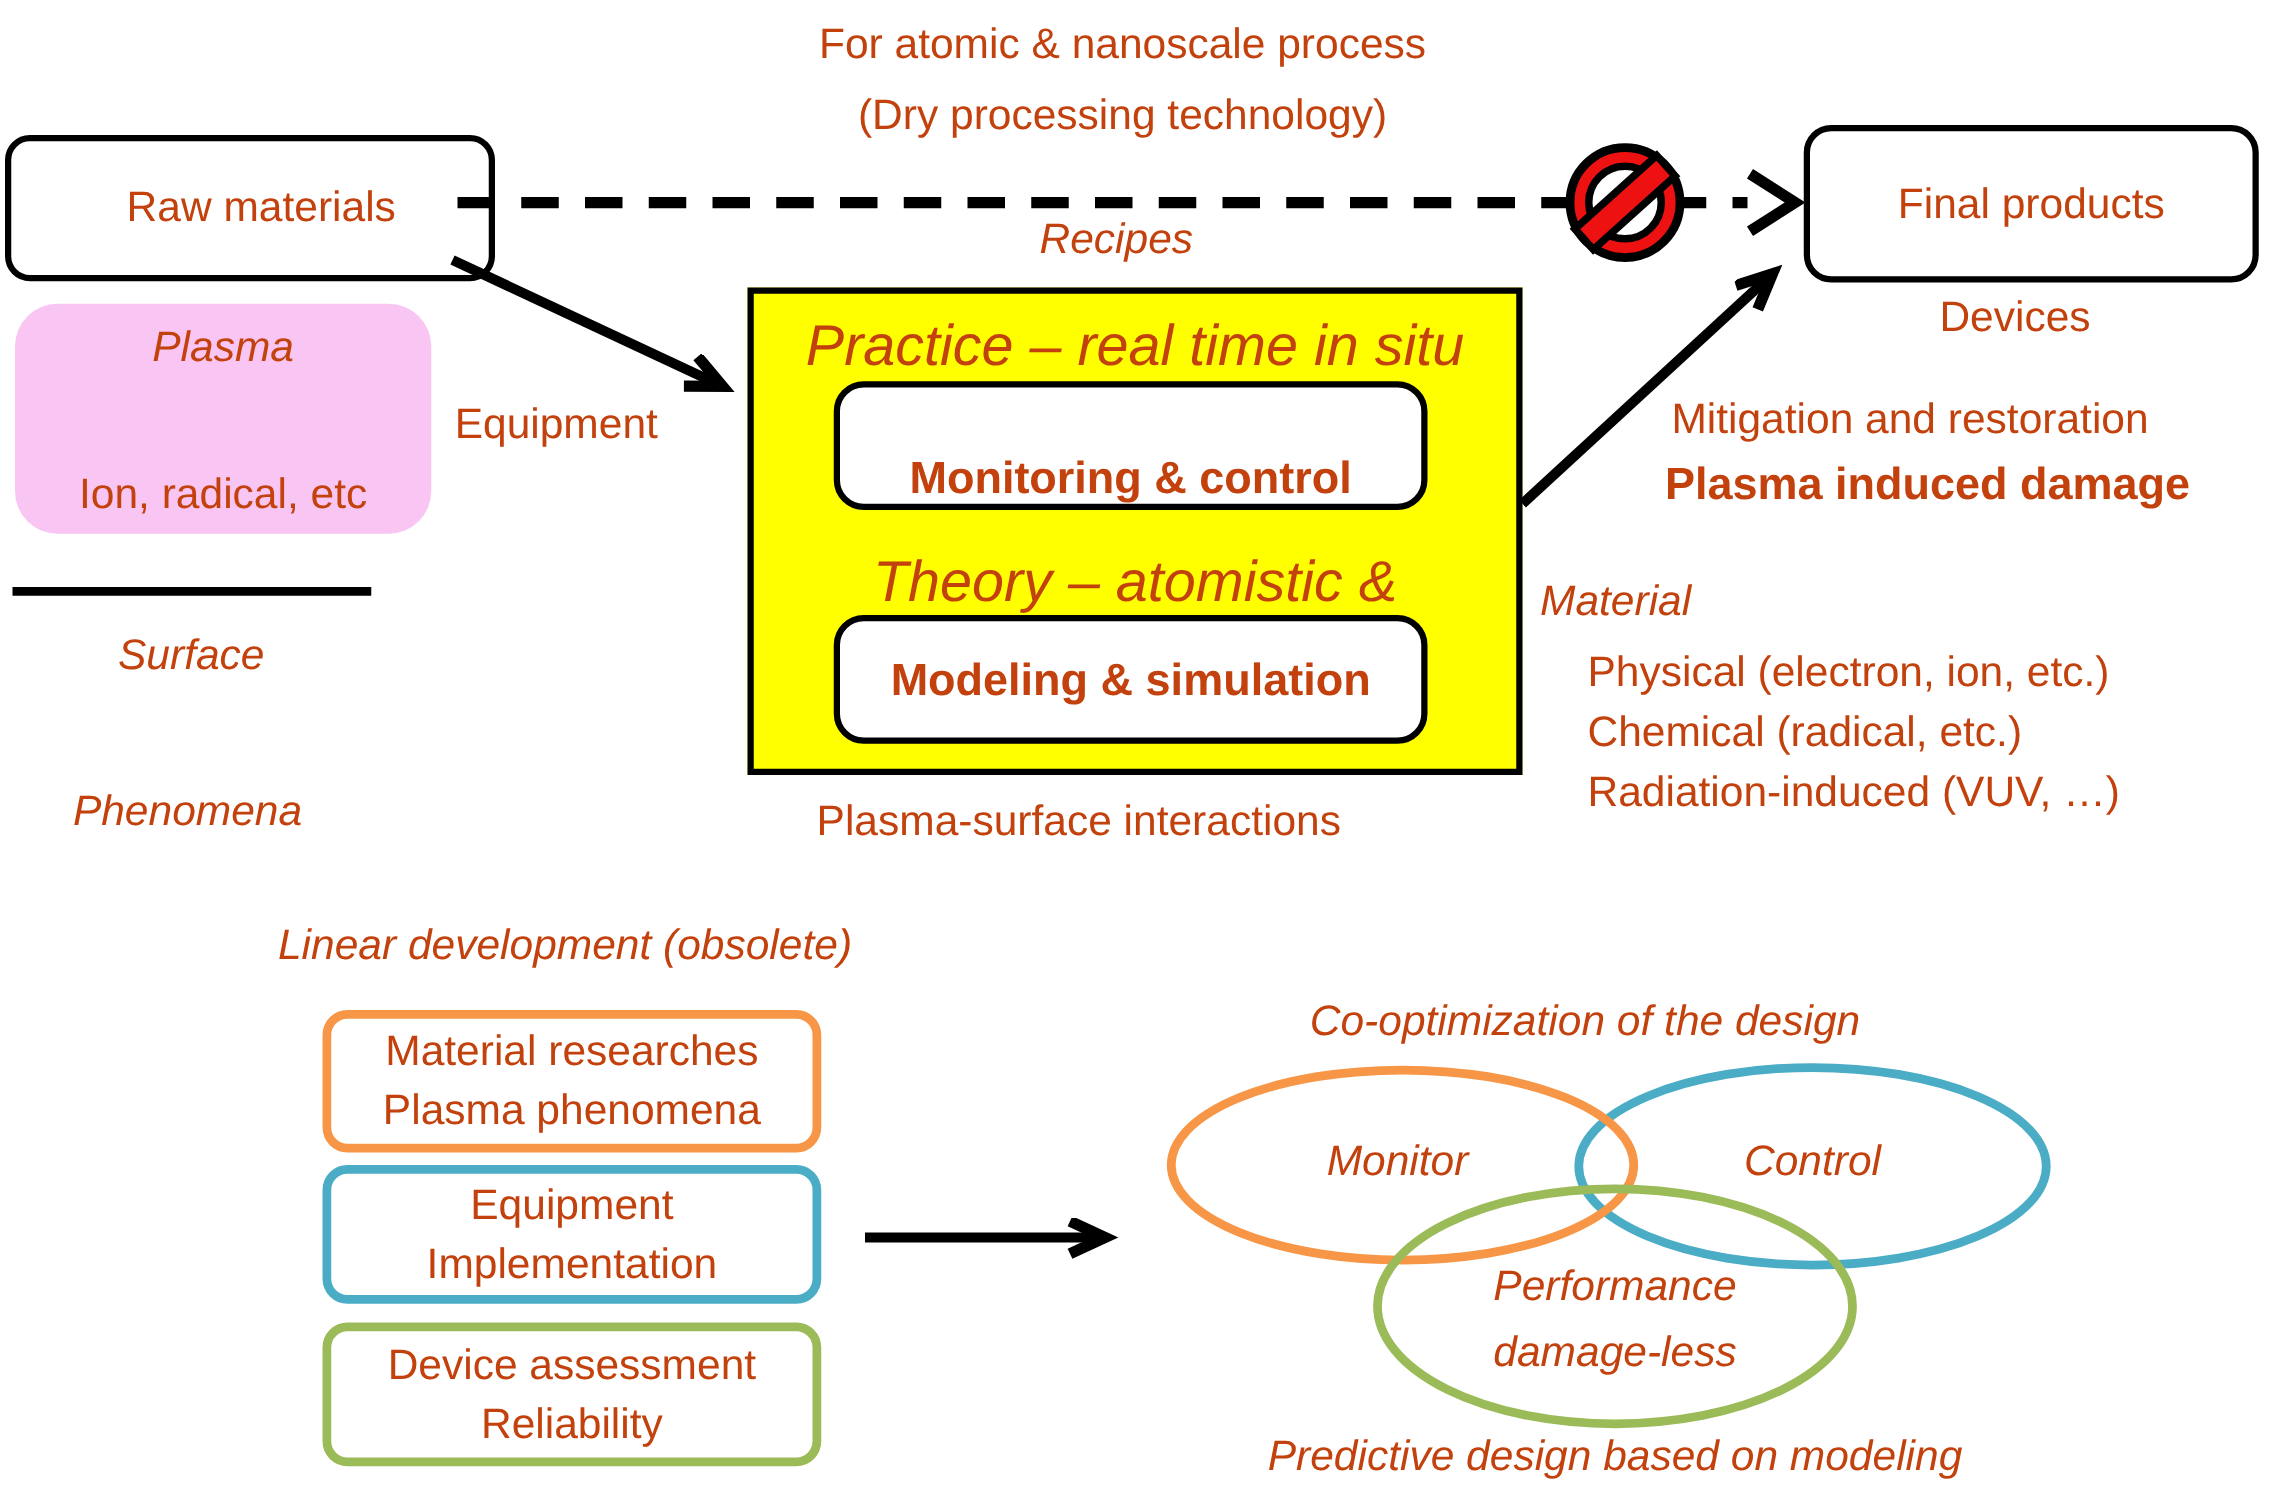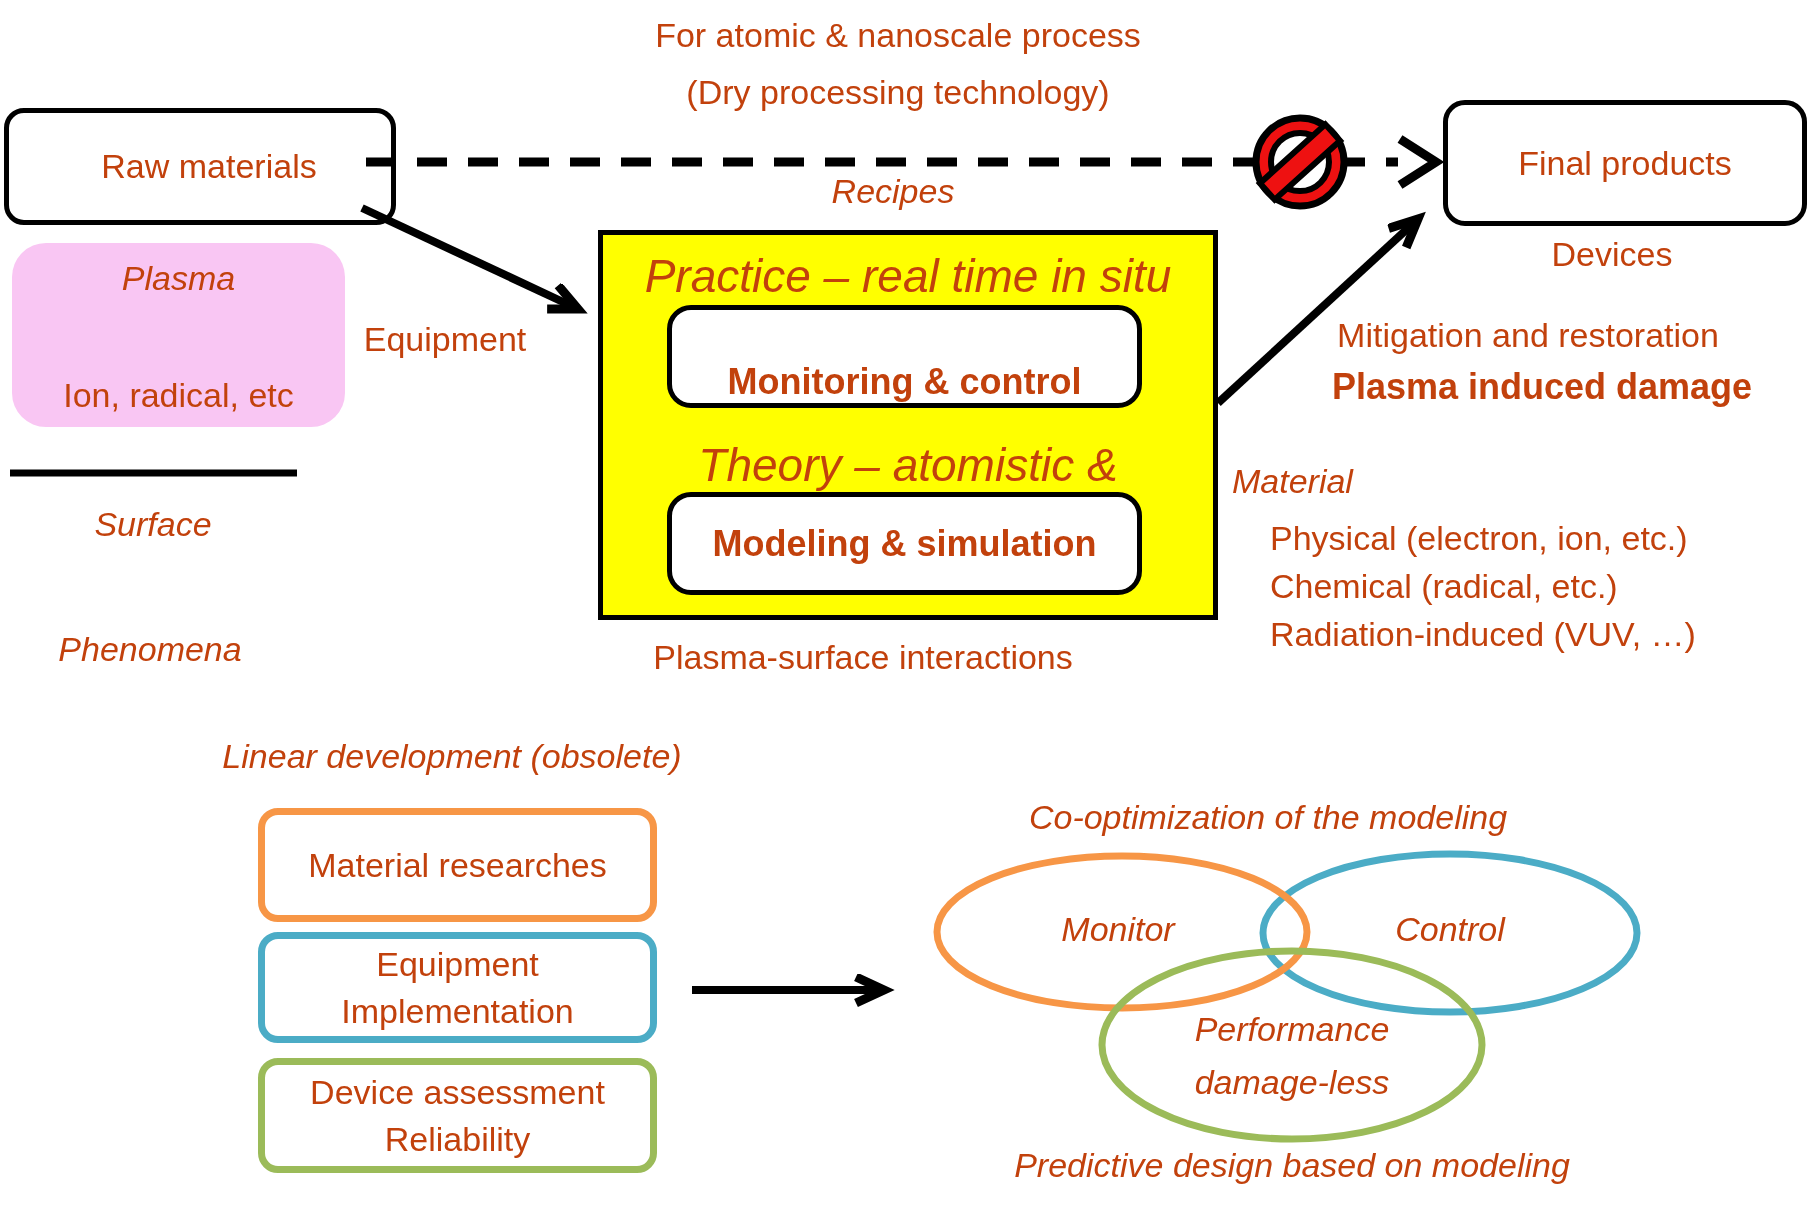--- a/index.html
+++ b/index.html
@@ -101,31 +101,32 @@
   <div class="txt b" style="left:1542px;top:366px;font-size:36px;">Plasma induced damage</div>
   <div class="txtl i" style="left:1232px;top:462px;">Material</div>
   <div class="txtl" style="left:1270px;top:519px;">Physical (electron, ion, etc.)</div>
   <div class="txtl" style="left:1270px;top:567px;">Chemical (radical, etc.)</div>
   <div class="txtl" style="left:1270px;top:615px;">Radiation-induced (VUV, …)</div>
 
   <div class="txt i" style="left:452px;top:737px;">Linear development (obsolete)</div>
 
   <div class="cbox" style="top:808px;height:114px;border:7px solid #F79646;">
     <span>Material researches</span>
+    <span>Plasma phenomena</span>
   </div>
   <div class="cbox" style="top:932px;height:111px;border:7px solid #4BACC6;">
     <span>Equipment</span>
     <span>Implementation</span>
   </div>
   <div class="cbox" style="top:1058px;height:115px;border:7px solid #9BBB59;">
     <span>Device assessment</span>
     <span>Reliability</span>
   </div>
 
-  <div class="txt i" style="left:1268px;top:798px;">Co-optimization of the modeling</div>
+  <div class="txt i" style="left:1268px;top:798px;">Co-optimization of the design</div>
 
   <div class="txt i" style="left:1118px;top:910px;">Monitor</div>
   <div class="txt i" style="left:1450px;top:910px;">Control</div>
   <div class="txt i" style="left:1292px;top:1010px;">Performance</div>
   <div class="txt i" style="left:1292px;top:1063px;">damage-less</div>
 
   <div class="txt i" style="left:1292px;top:1146px;">Predictive design based on modeling</div>
 
 </div>
 

